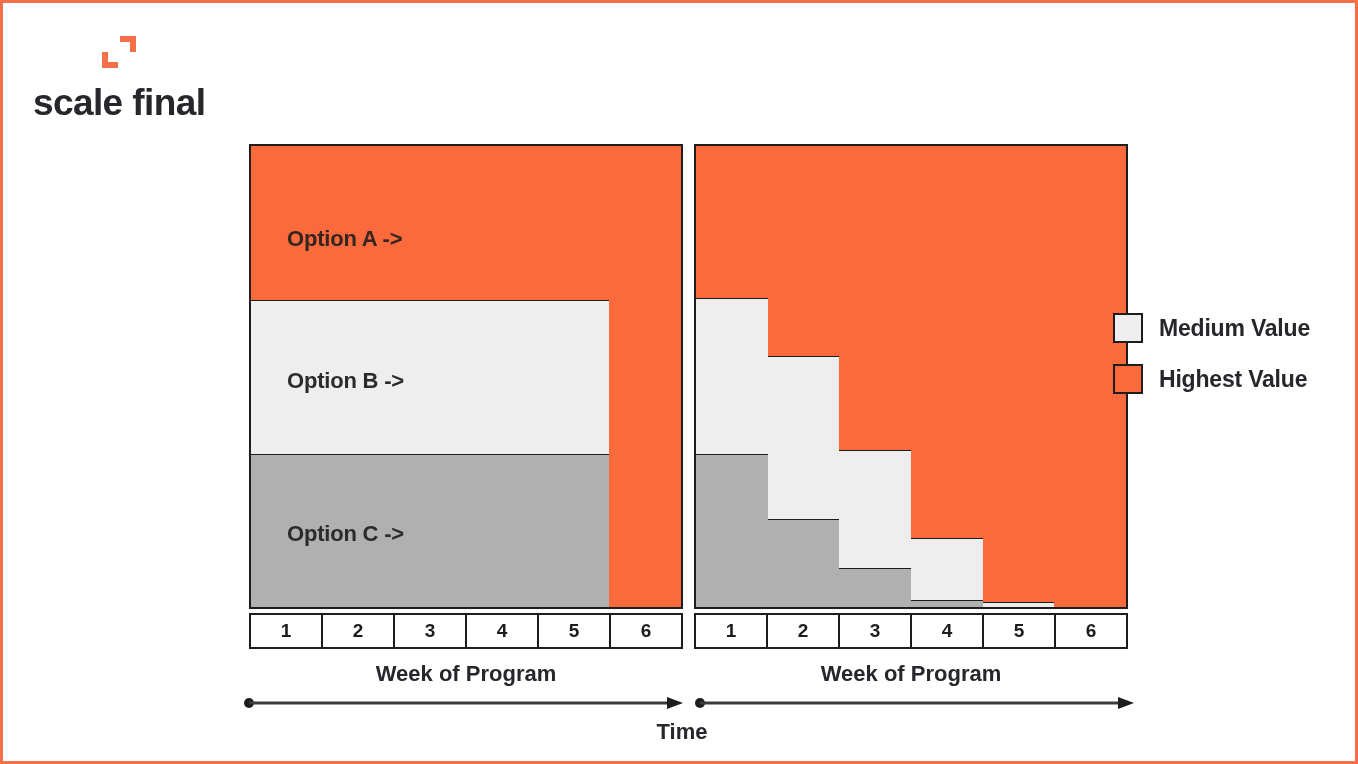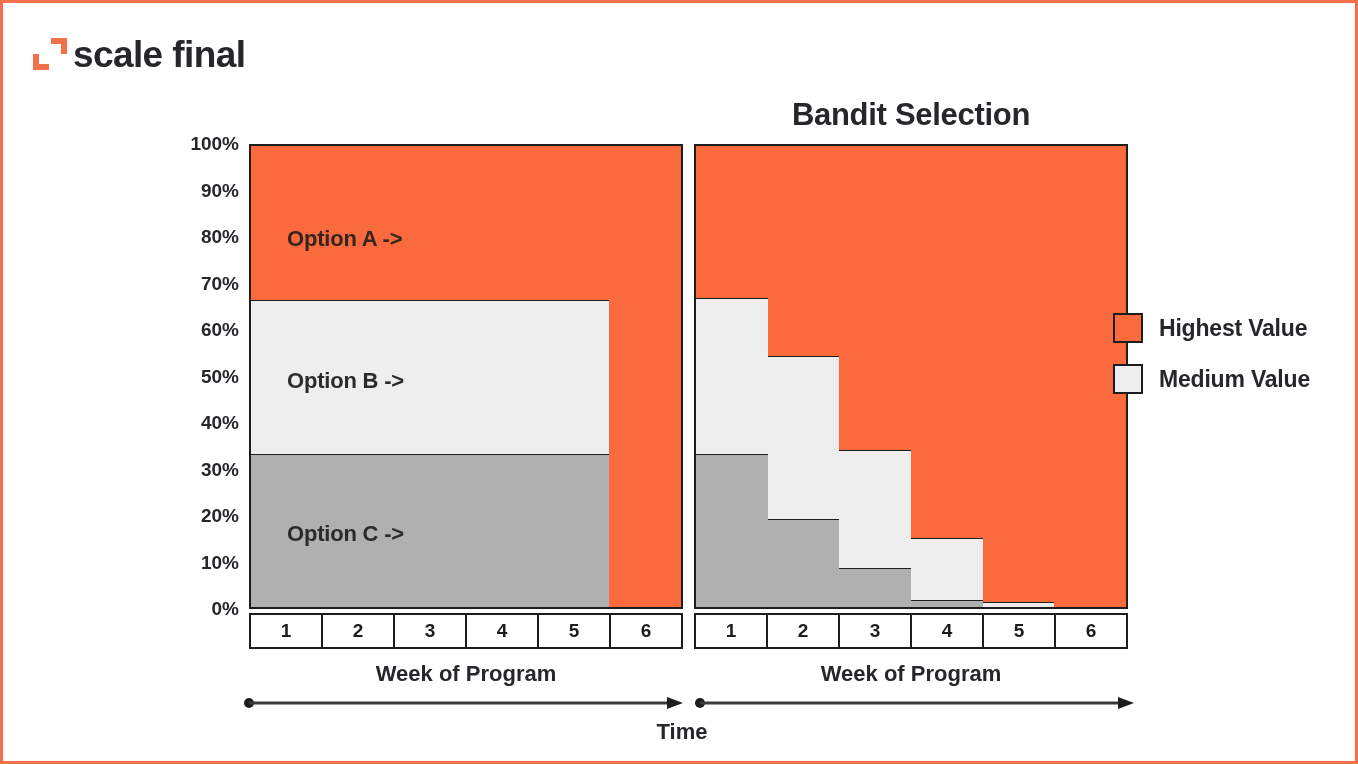--- a/index.html
+++ b/index.html
@@ -23,21 +23,22 @@
     overflow: hidden;
   }
 
   
   .logo {
     position: absolute;
     left: 30px;
     top: 33px;
     display: flex;
     align-items: center;
-    gap: 6px;
+    gap: 14px;
+    flex-direction: column;
   }
   .logo-mark {
     position: relative;
     width: 34px;
     height: 34px;
     flex: none;
   }
   .logo-mark .corner {
     position: absolute;
     width: 16px;
@@ -241,35 +242,21 @@
   <div class="logo">
     <div class="logo-mark">
       <span class="corner br-tr"></span>
       <span class="corner br-bl"></span>
     </div>
     <div class="logo-text">scale final</div>
   </div>
 
   <div class="charts">
 
-    <div class="panel-title" id="title-band">Bandit Selection</div>
-
-    <div class="y-labels" id="y-labels">
-        <div class="y-label" style="top: 5px;">100%</div>
-        <div class="y-label" style="top: 51.5px;">90%</div>
-        <div class="y-label" style="top: 98px;">80%</div>
-        <div class="y-label" style="top: 144.5px;">70%</div>
-        <div class="y-label" style="top: 191px;">60%</div>
-        <div class="y-label" style="top: 237.5px;">50%</div>
-        <div class="y-label" style="top: 284px;">40%</div>
-        <div class="y-label" style="top: 330.5px;">30%</div>
-        <div class="y-label" style="top: 377px;">20%</div>
-        <div class="y-label" style="top: 423.5px;">10%</div>
-        <div class="y-label" style="top: 470px;">0%</div>
-      </div>
+
 
     <div class="plot" id="plot-ab">
       <div class="inline-label on-orange" style="left: 36px; top: 80px; z-index: 5;">Option A -&gt;</div>
       <div class="inline-label" style="left: 36px; top: 222px; z-index: 5;">Option B -&gt;</div>
       <div class="inline-label" style="left: 36px; top: 375px; z-index: 5;">Option C -&gt;</div>
     <div class="stack-col" style="left: 0px; width: 71.6667px;">
           <div class="seg low" style="bottom: 0px; height: 153.513px;"></div>
           <div class="seg-line" style="bottom: 152.513px;"></div>
           <div class="seg mid" style="bottom: 153.513px; height: 153.974px;"></div>
           <div class="seg-line" style="bottom: 306.487px;"></div>
@@ -375,23 +362,23 @@
     <svg class="time-arrow" id="arrow-band" viewBox="0 0 440 14" preserveAspectRatio="none">
       <circle cx="6" cy="7" r="5" fill="#1d1d1f"></circle>
       <line x1="6" y1="7" x2="428" y2="7" stroke="#3a3a3a" stroke-width="3"></line>
       <polygon points="440,7 424,1 424,13" fill="#1d1d1f"></polygon>
     </svg>
 
     <div class="time-label">Time</div>
 
     <div class="legend" id="legend">
         <div class="legend-row">
+          <span class="legend-swatch" style="background: rgb(238, 238, 238);"></span>
+          <span class="legend-label">Medium Value</span>
+        </div>
+        <div class="legend-row">
           <span class="legend-swatch" style="background: rgb(250, 106, 60);"></span>
           <span class="legend-label">Highest Value</span>
         </div>
-        <div class="legend-row">
-          <span class="legend-swatch" style="background: rgb(238, 238, 238);"></span>
-          <span class="legend-label">Medium Value</span>
-        </div>
       </div>
 
   </div>
 </div>
 
 </body></html>

